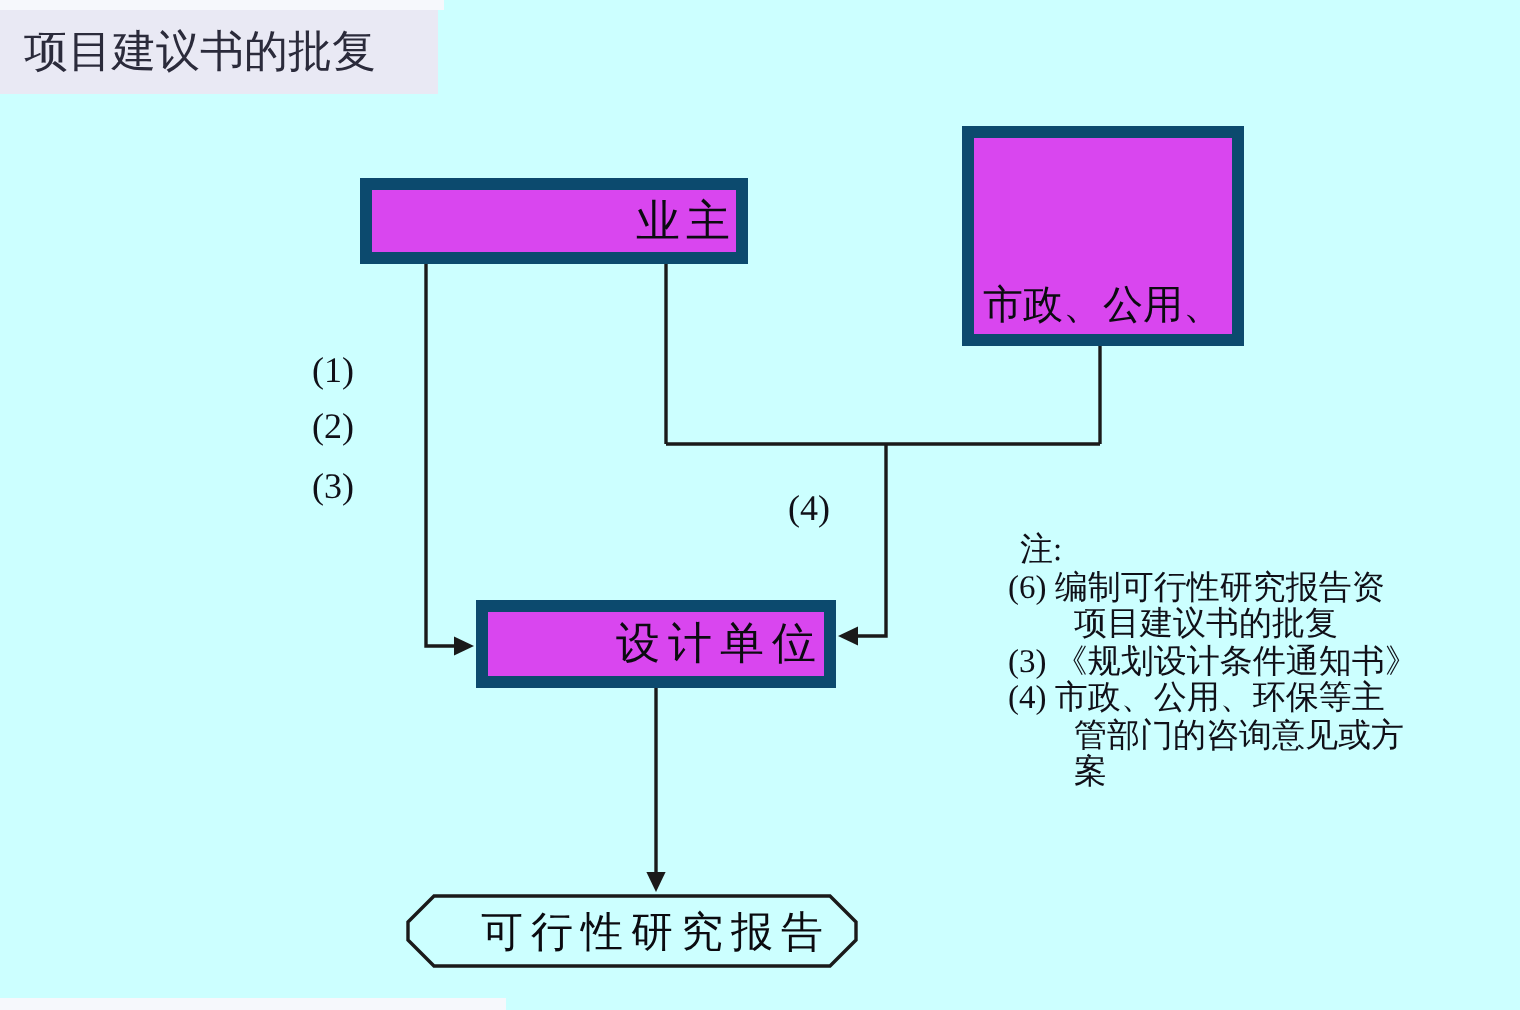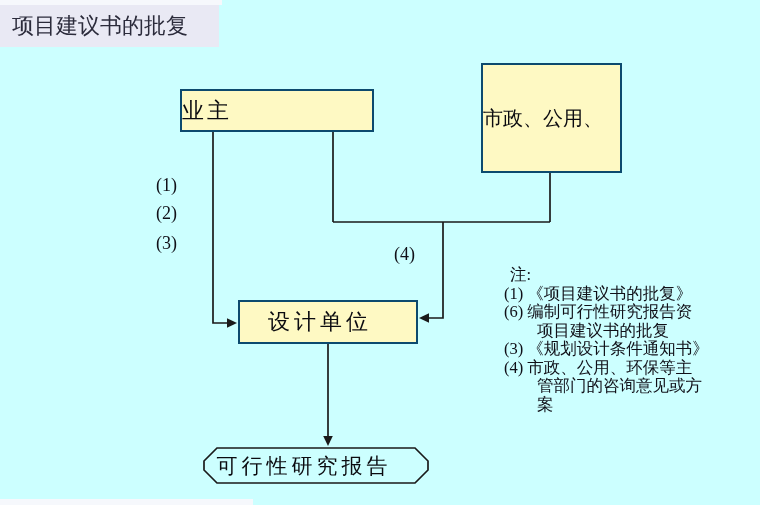--- a/index.html
+++ b/index.html
@@ -17,30 +17,30 @@
 
   .title-box{
     position:absolute;left:0;top:5px;width:219px;height:42px;
     background:#e9e9f4;color:#2b2b3b;
     font-size:22px;line-height:42px;padding-left:12px;
     box-sizing:border-box;white-space:nowrap;
   }
 
   .node{
     position:absolute;box-sizing:border-box;
-    background:#fef9c3;border:2px solid #0c4a6e;
-    display:flex;align-items:center;justify-content:flex-start;
+    background:#d946ef;border:6px solid #0c4a6e;
+    display:flex;align-items:center;justify-content:flex-end;
     color:#0b0b10;
   }
   .node-owner{left:180px;top:89px;width:194px;height:43px;font-size:22px;letter-spacing:3px;}
-  .node-municipal{left:481px;top:63px;width:141px;height:110px;font-size:20px;flex-direction:row;line-height:27px;}
+  .node-municipal{left:481px;top:63px;width:141px;height:110px;font-size:20px;flex-direction:column;line-height:27px;}
   .node-designer{left:238px;top:300px;width:180px;height:44px;font-size:22px;letter-spacing:4px;padding-left:28px;}
 
   .report-label{
-    position:absolute;left:192px;top:448px;width:224px;height:35px;
+    position:absolute;left:216px;top:448px;width:224px;height:35px;
     display:flex;align-items:center;justify-content:center;
     font-size:21px;letter-spacing:4px;color:#0b0b10;
   }
 
   .edge-label{position:absolute;font-size:18px;color:#101018;white-space:nowrap;}
   .lbl-1{left:156px;top:175px;}
   .lbl-2{left:156px;top:203px;}
   .lbl-3{left:156px;top:233px;}
   .lbl-4{left:394px;top:244px;}
 
@@ -104,21 +104,20 @@
     <span>可行性研究报告</span>
   </div>
 
   <div class="edge-label lbl-1">(1)</div>
   <div class="edge-label lbl-2">(2)</div>
   <div class="edge-label lbl-3">(3)</div>
   <div class="edge-label lbl-4">(4)</div>
 
   <div class="notes">
     <div class="heading">注:</div>
-    <div class="note-line">(1) 《项目建议书的批复》</div>
     <div class="note-line">(6) 编制可行性研究报告资</div>
     <div class="note-line indent">项目建议书的批复</div>
     <div class="note-line">(3) 《规划设计条件通知书》</div>
     <div class="note-line">(4) 市政、公用、环保等主</div>
     <div class="note-line indent">管部门的咨询意见或方</div>
     <div class="note-line indent">案</div>
   </div>
 
 </div>
 

